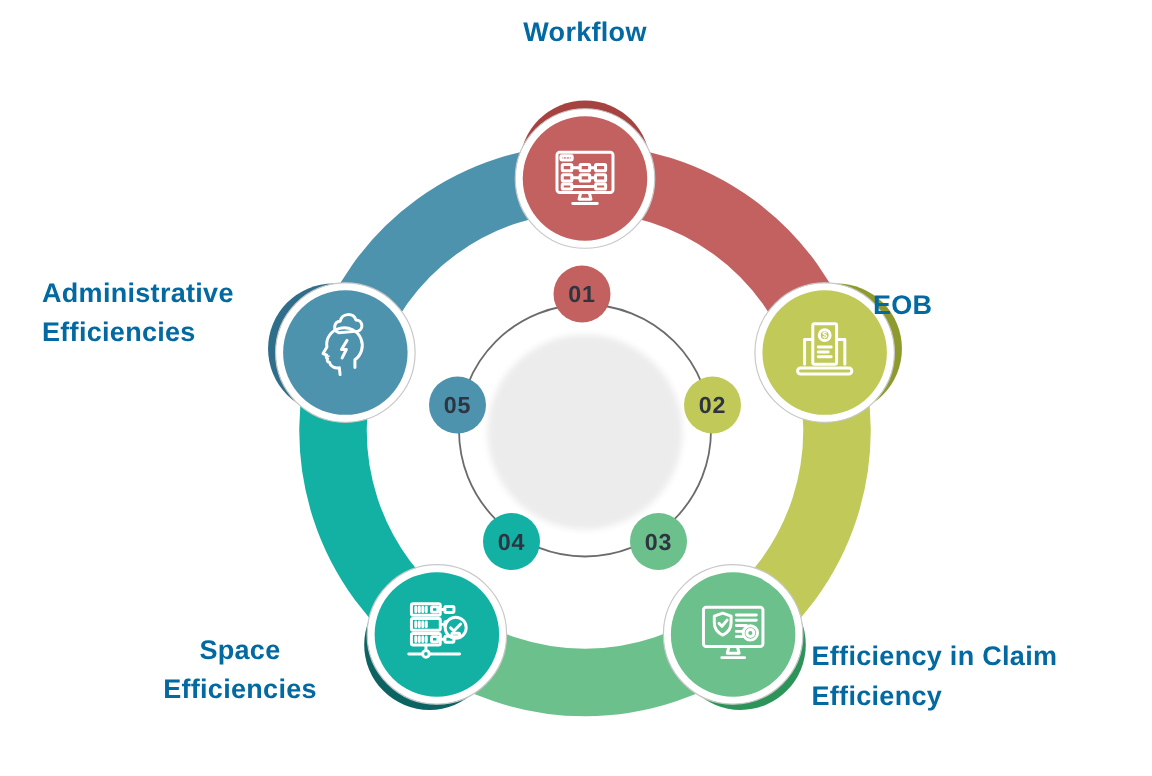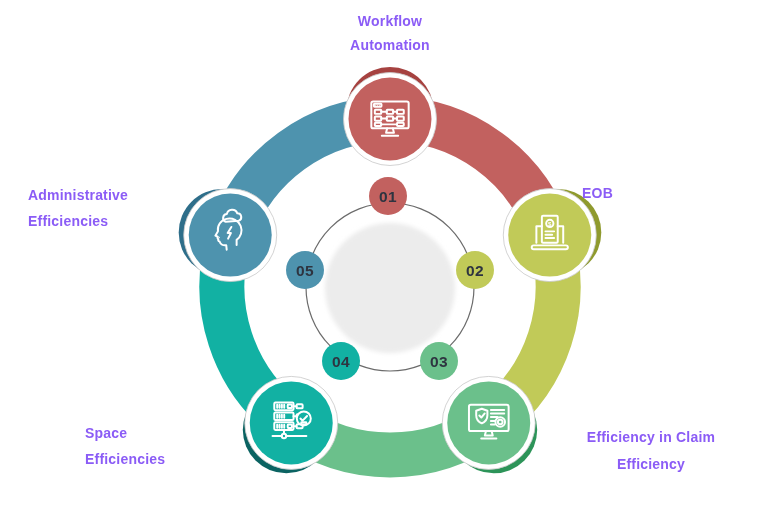--- a/index.html
+++ b/index.html
@@ -2,27 +2,27 @@
 <html><head>
 <meta charset="utf-8">
 <style>
   * { margin: 0; padding: 0; box-sizing: border-box; }
   html, body { width: 768px; height: 517px; }
   body { background: #ffffff; font-family: "Liberation Sans", sans-serif; }
   .stage { position: relative; width: 768px; height: 517px; background: #ffffff; overflow: hidden; }
   svg.diagram { position: absolute; left: 0; top: 0; }
 
   
-  .label { position: absolute; font-size: 14px; line-height: 26px; font-weight: 600;
-           color: #8b5cf6; letter-spacing: 0.2px; }
+  .label { position: absolute; font-size: 18px; line-height: 26px; font-weight: 600;
+           color: #0369a1; letter-spacing: 0.2px; }
   .label span { display: block; }
   .label-workflow { left: 270px; top: 9px;  width: 240px; text-align: center; line-height: 24px; }
-  .label-eob      { left: 582px; top: 180px; width: 170px; text-align: left; }
-  .label-claims   { left: 541px; top: 424px; width: 220px; text-align: center; line-height: 27px; }
-  .label-space    { left: 85px;  top: 420px; width: 150px; text-align: left; }
+  .label-eob      { left: 582px; top: 190px; width: 170px; text-align: left; }
+  .label-claims   { left: 541px; top: 424px; width: 220px; text-align: left; line-height: 27px; }
+  .label-space    { left: 85px;  top: 420px; width: 150px; text-align: center; }
   .label-admin    { left: 28px;  top: 182px; width: 160px; text-align: left; }
 
   
   .arc { fill: none; stroke-width: 45; }
   .icon { fill: none; stroke: #ffffff; stroke-width: 1.7; stroke-linecap: round; stroke-linejoin: round; }
   .icon-dot { stroke: none; }
   .white-ring { fill: #ffffff; stroke: #c8c8c8; stroke-width: 0.8; }
   .inner-ring { fill: none; stroke-width: 1.2; }
   .num-label { font-family: "Liberation Sans", sans-serif; font-size: 15.5px; font-weight: 700;
                letter-spacing: 0.5px; text-anchor: middle; }
@@ -154,21 +154,20 @@
       <text class="num-label" x="341" y="366.5" fill="#2e3440">04</text>
     </g>
     <g>
       <circle cx="305" cy="270" r="19" fill="#4e93ae"></circle>
       <text class="num-label" x="305" y="275.5" fill="#2e3440">05</text>
     </g>
   </svg>
 
   <div class="label label-workflow">
     <span>Workflow</span>
-    <span>Automation</span>
   </div>
   <div class="label label-eob">
     <span>EOB</span>
   </div>
   <div class="label label-claims">
     <span>Efficiency in Claim</span>
     <span>Efficiency</span>
   </div>
   <div class="label label-space">
     <span>Space</span>

